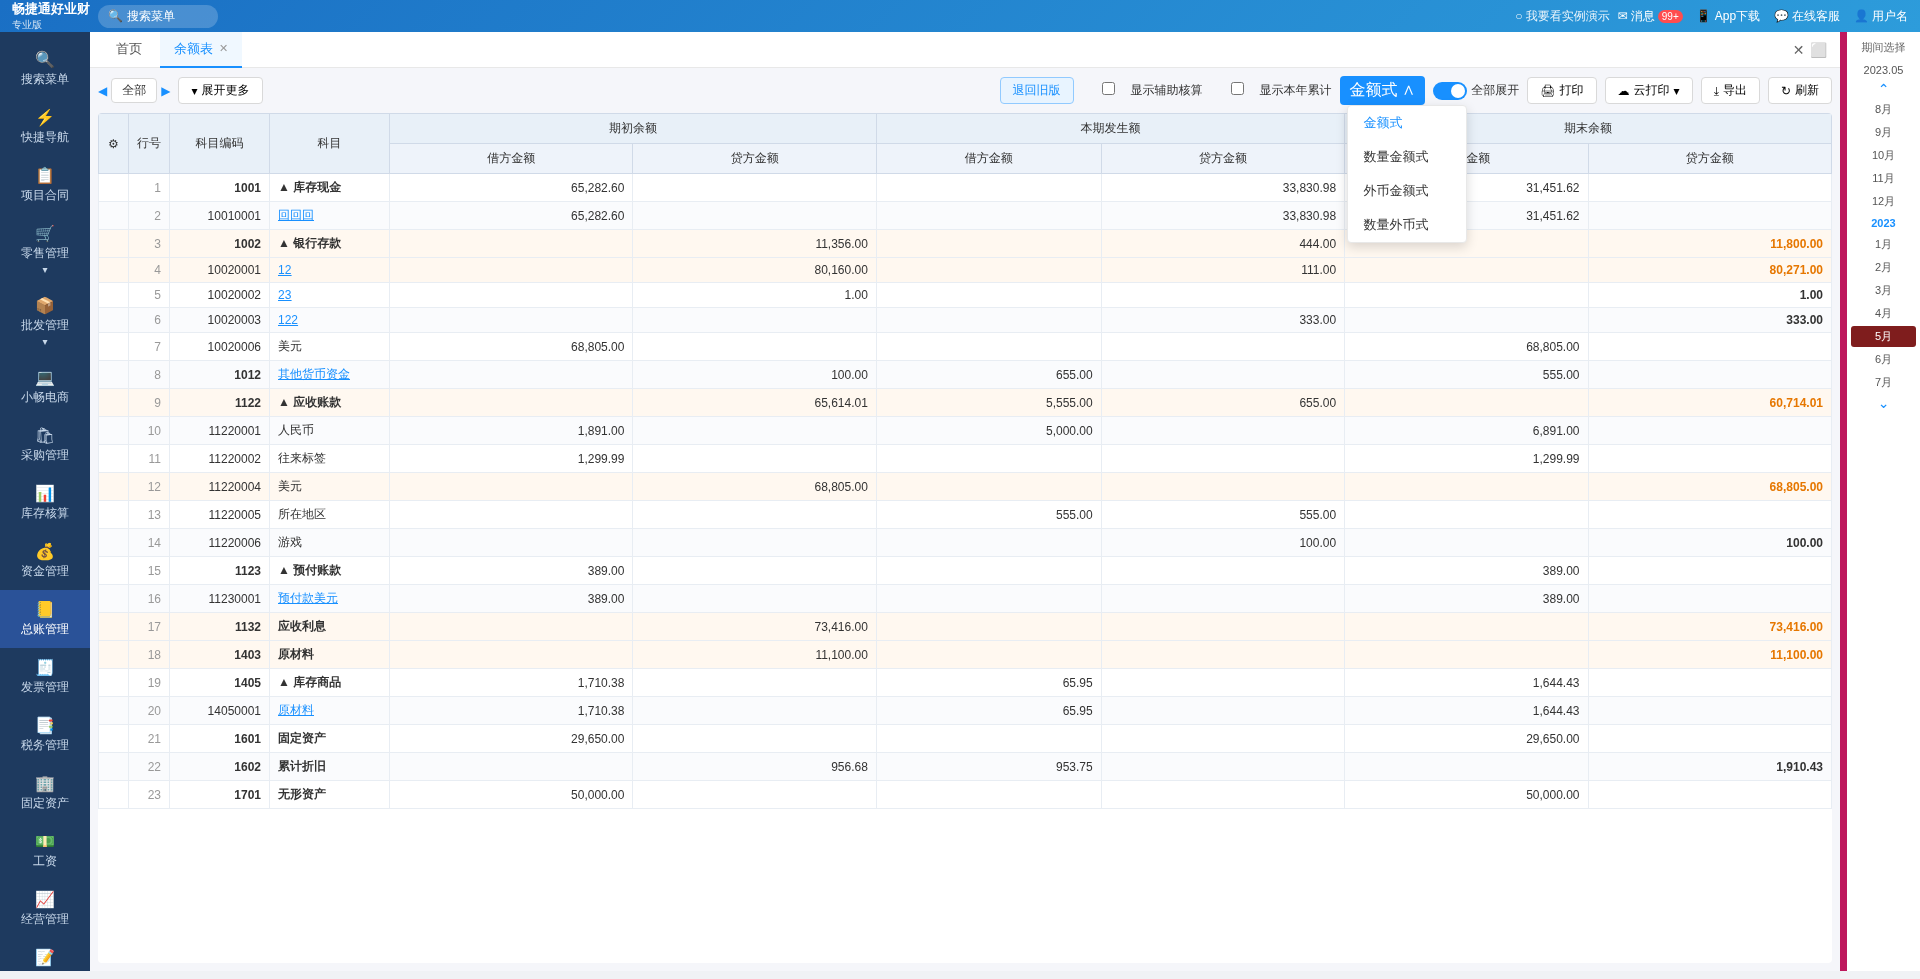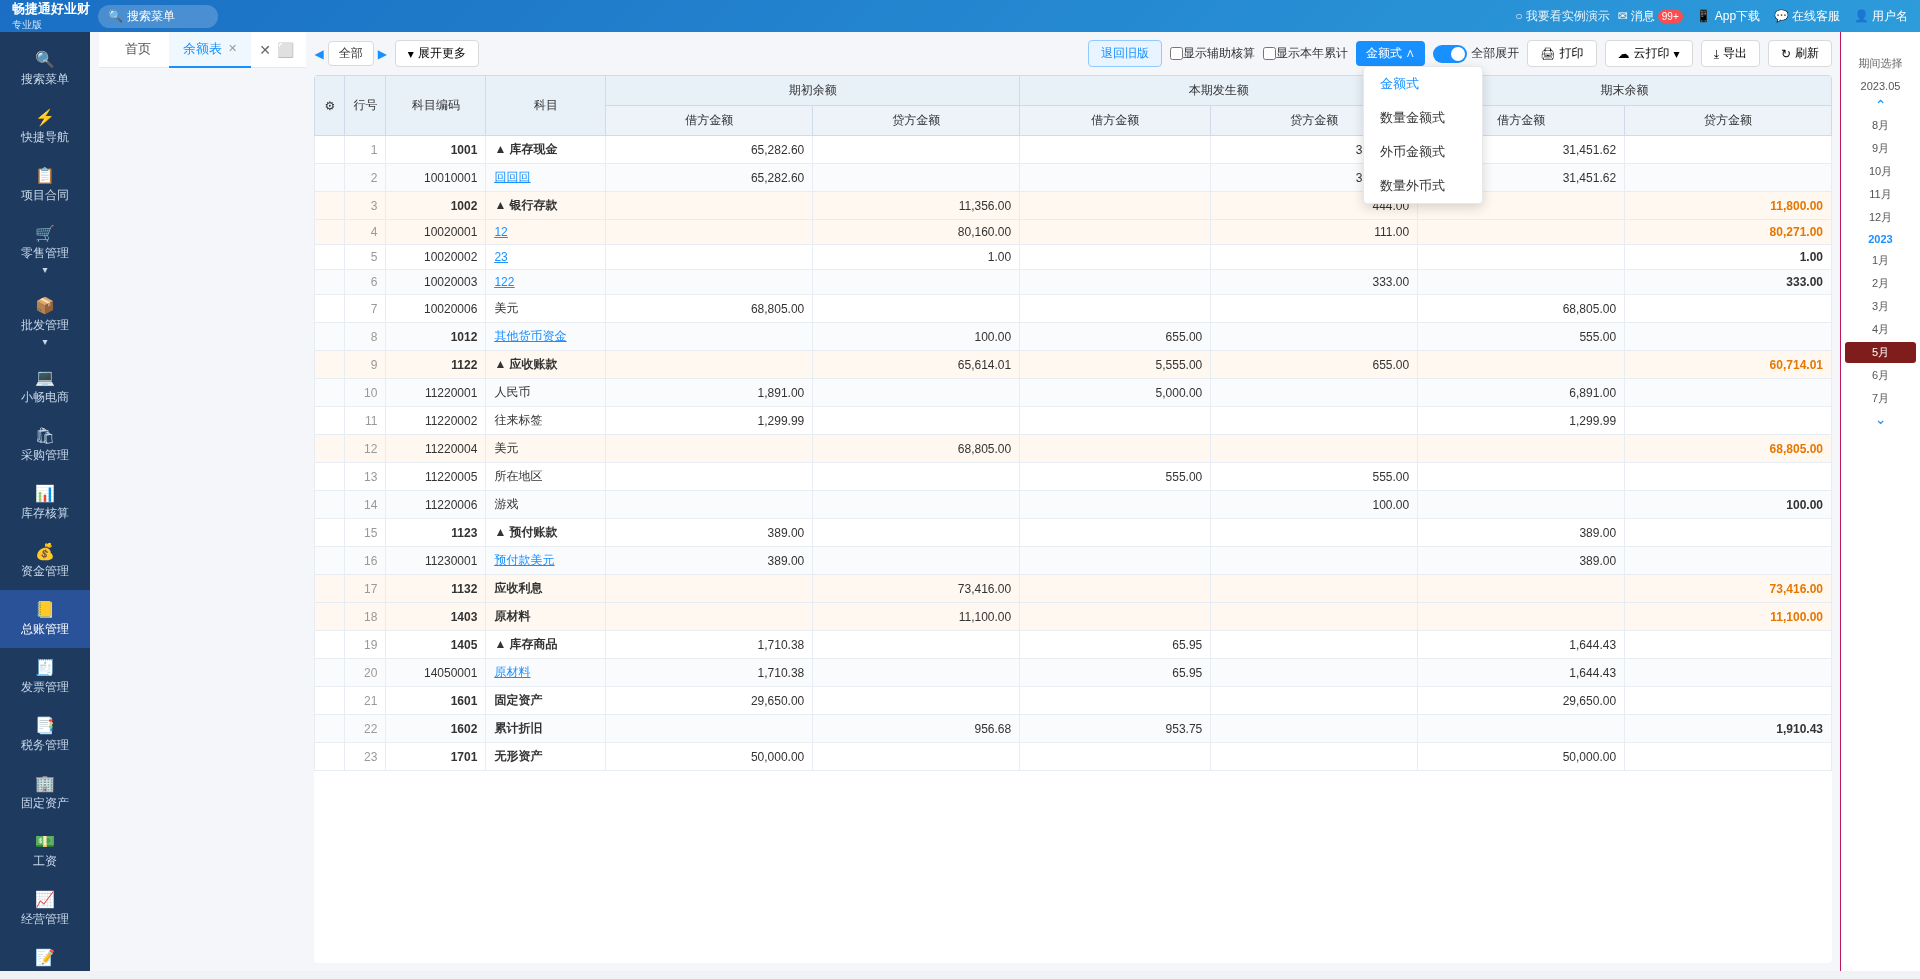--- a/index.html
+++ b/index.html
@@ -37,21 +37,21 @@
       padding-top: 8px; flex-shrink: 0; overflow-y: auto;
     }
     .sidebar-item {
       width: 100%; text-align: center; padding: 10px 4px;
       cursor: pointer; font-size: 12px; transition: background 0.2s;
     }
     .sidebar-item.active { background: #2a5298; color: #fff; }
     .sidebar-item .s-icon { font-size: 16px; margin-bottom: 2px; }
 
     
-    .content-area { flex: 1; display: flex; flex-direction: row; overflow: hidden; background: #f5f6fa; padding-left: 9px; }
+    .content-area { flex: 1; display: flex; flex-direction: column; overflow: hidden; background: #f5f6fa; }
 
     
     .tabs-bar {
       display: flex; align-items: center; background: #fff;
       border-bottom: 1px solid #e8e8e8; padding: 0 12px; height: 36px; gap: 4px;
       flex-shrink: 0;
     }
     .tab-item {
       padding: 0 14px; height: 36px; display: flex; align-items: center;
       font-size: 13px; cursor: pointer; border-bottom: 2px solid transparent;
@@ -73,27 +73,27 @@
     .filter-tag {
       background: #fff; border: 1px solid #d9d9d9; border-radius: 4px;
       padding: 3px 10px; font-size: 12px; cursor: pointer; display: flex; align-items: flex-start; gap: 4px;
     }
     .btn {
       padding: 4px 12px; border-radius: 4px; border: 1px solid #d9d9d9;
       background: #fff; font-size: 12px; cursor: pointer; display: flex; align-items: center; gap: 4px;
     }
     .btn-blue-outline { background: #e8f4ff; color: #1890ff; border-color: #91caff; }
 
-    .checkbox-label { display: flex; align-items: center; gap: 0; font-size: 12px; cursor: pointer; }
+    .checkbox-label { display: flex; align-items: flex-start; gap: 16px; font-size: 12px; cursor: pointer; margin-left: 20px; }
     .spacer { flex: 1; }
 
     
     .dropdown-btn {
       background: #1890ff; color: #fff; border: none; border-radius: 4px;
-      padding: 4px 10px; font-size: 12px; cursor: pointer; display: flex; align-items: flex-end; gap: 4px;
+      padding: 4px 10px; font-size: 16px; cursor: pointer; display: flex; align-items: flex-end; gap: 4px;
       position: relative;
     }
 
     
     .table-container { flex: 1; overflow: auto; background: #fff; border-radius: 4px; position: relative; }
     table { width: 100%; border-collapse: collapse; font-size: 12px; }
     thead th {
       background: #e8f0f8; text-align: center; padding: 6px 8px;
       border: 1px solid #d0dae8; font-weight: 500; white-space: nowrap; position: sticky; top: 0; z-index: 2;
     }
@@ -105,23 +105,23 @@
     .td-right { text-align: right; }
     .td-left { text-align: left; }
     .link-text { color: #1890ff; text-decoration: underline; cursor: pointer; }
     .bold-text { font-weight: bold; }
     .highlight-row td { background: #fff8f0 !important; }
     .highlight-cell { background: #fff3e0; }
     .row-num { color: #999; }
 
     
     .right-panel {
-      width: 80px; background: #fff; border-left: 1px solid #be185d;
+      width: 80px; background: #fff; border-left: 7px solid #be185d;
       display: flex; flex-direction: column; align-items: center;
-      padding: 24px 4px; font-size: 11px; color: #555; gap: 2px;
+      padding: 8px 4px; font-size: 11px; color: #555; gap: 2px;
       flex-shrink: 0;
     }
     .period-label { font-size: 11px; color: #666; margin-bottom: 4px; text-align: center; }
     .period-item {
       width: 100%; text-align: center; padding: 3px 2px; cursor: pointer;
       border-radius: 3px; font-size: 11px;
     }
     .period-item.active { background: #7f1d1d; color: #fff; border-radius: 3px; }
     .period-item.current-year { color: #1890ff; font-weight: bold; }
     .period-nav { color: #1890ff; cursor: pointer; font-size: 14px; }

